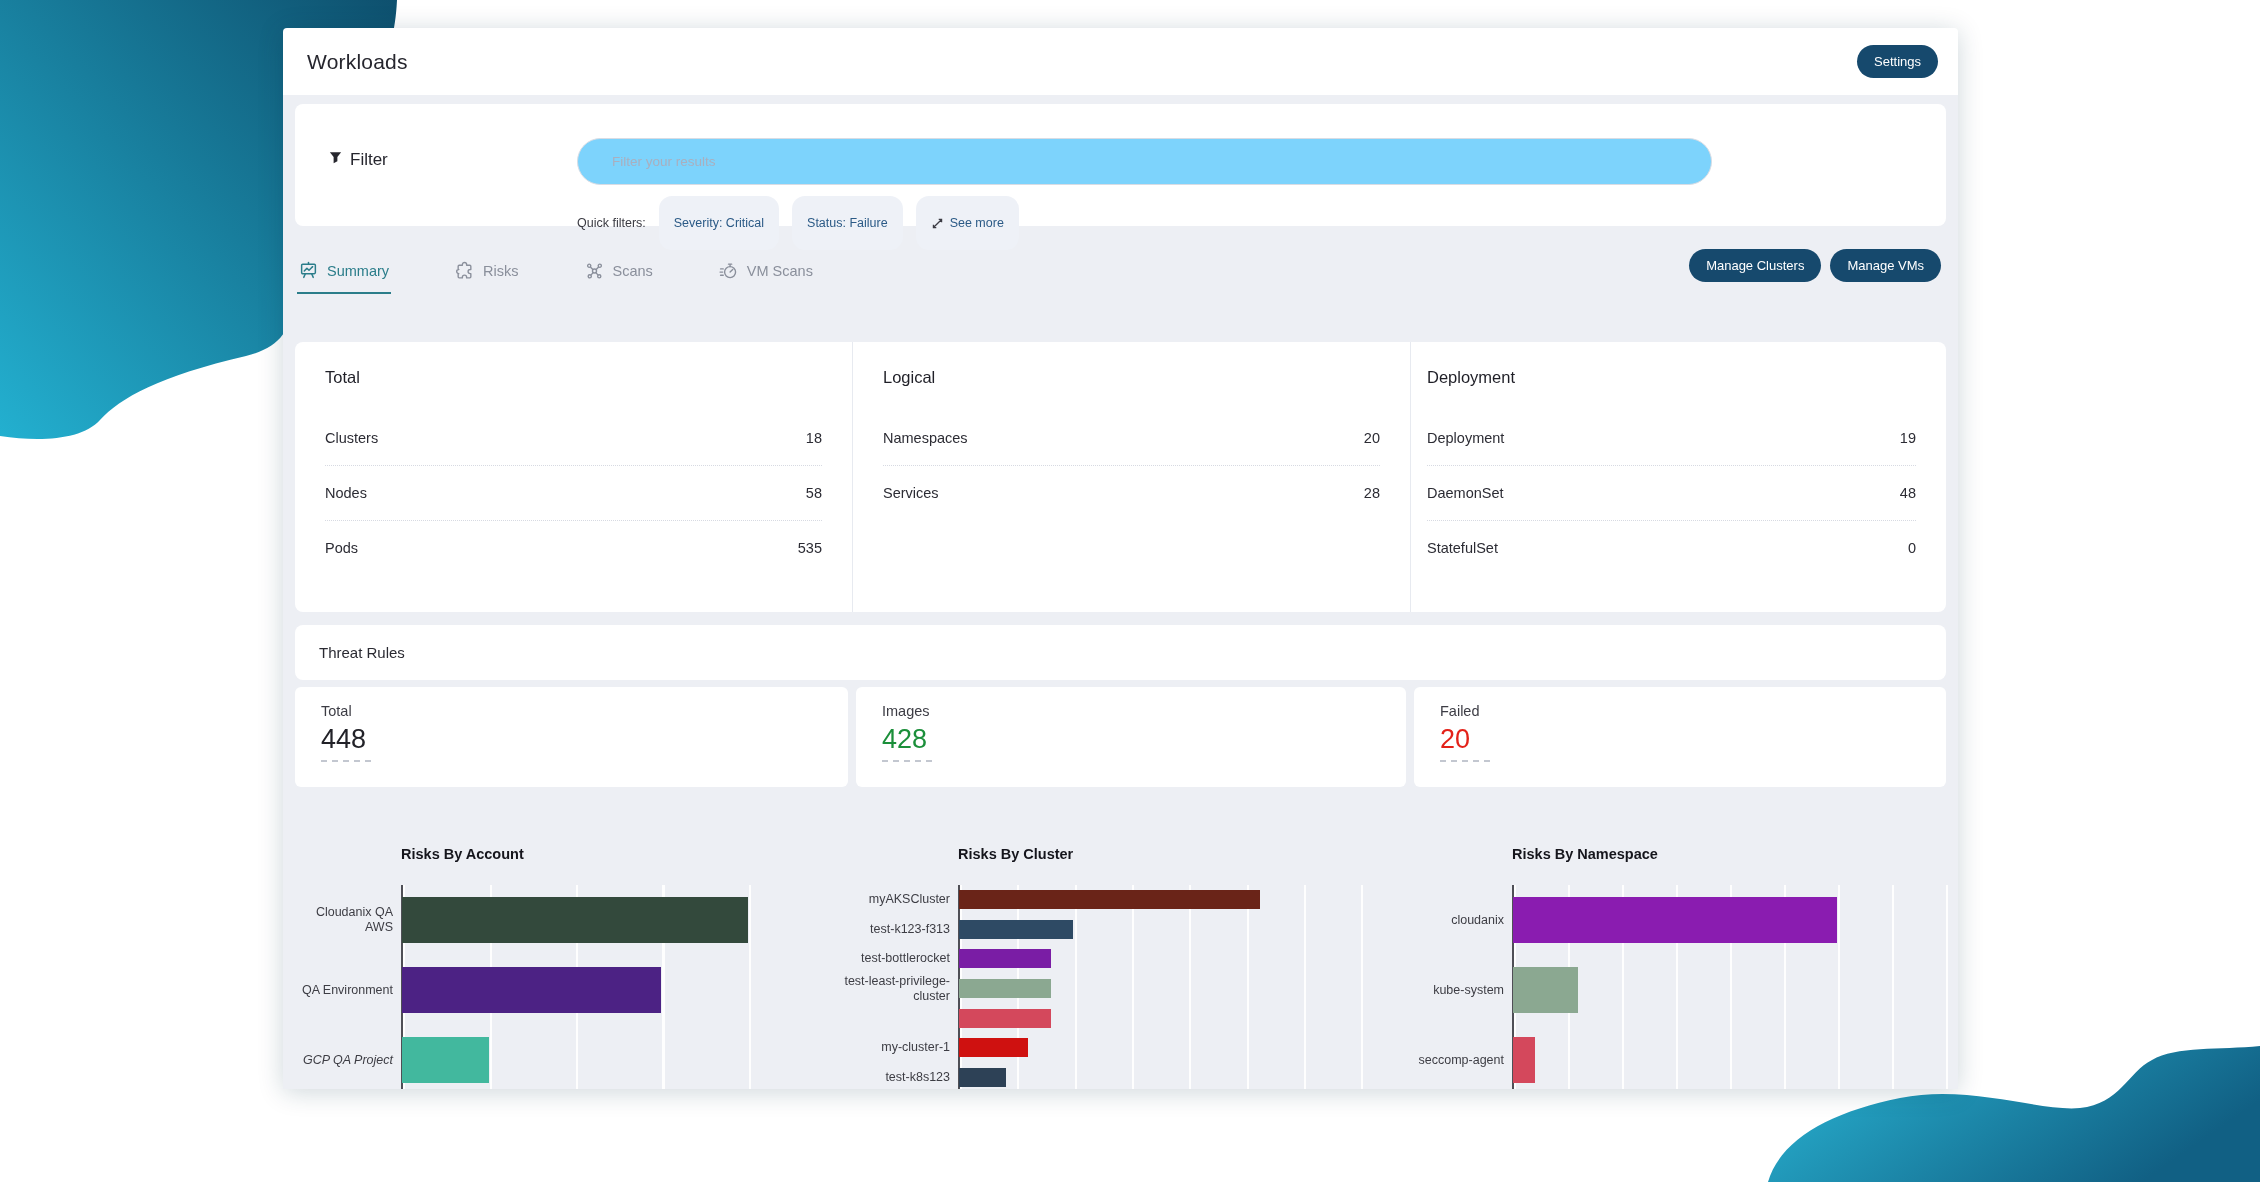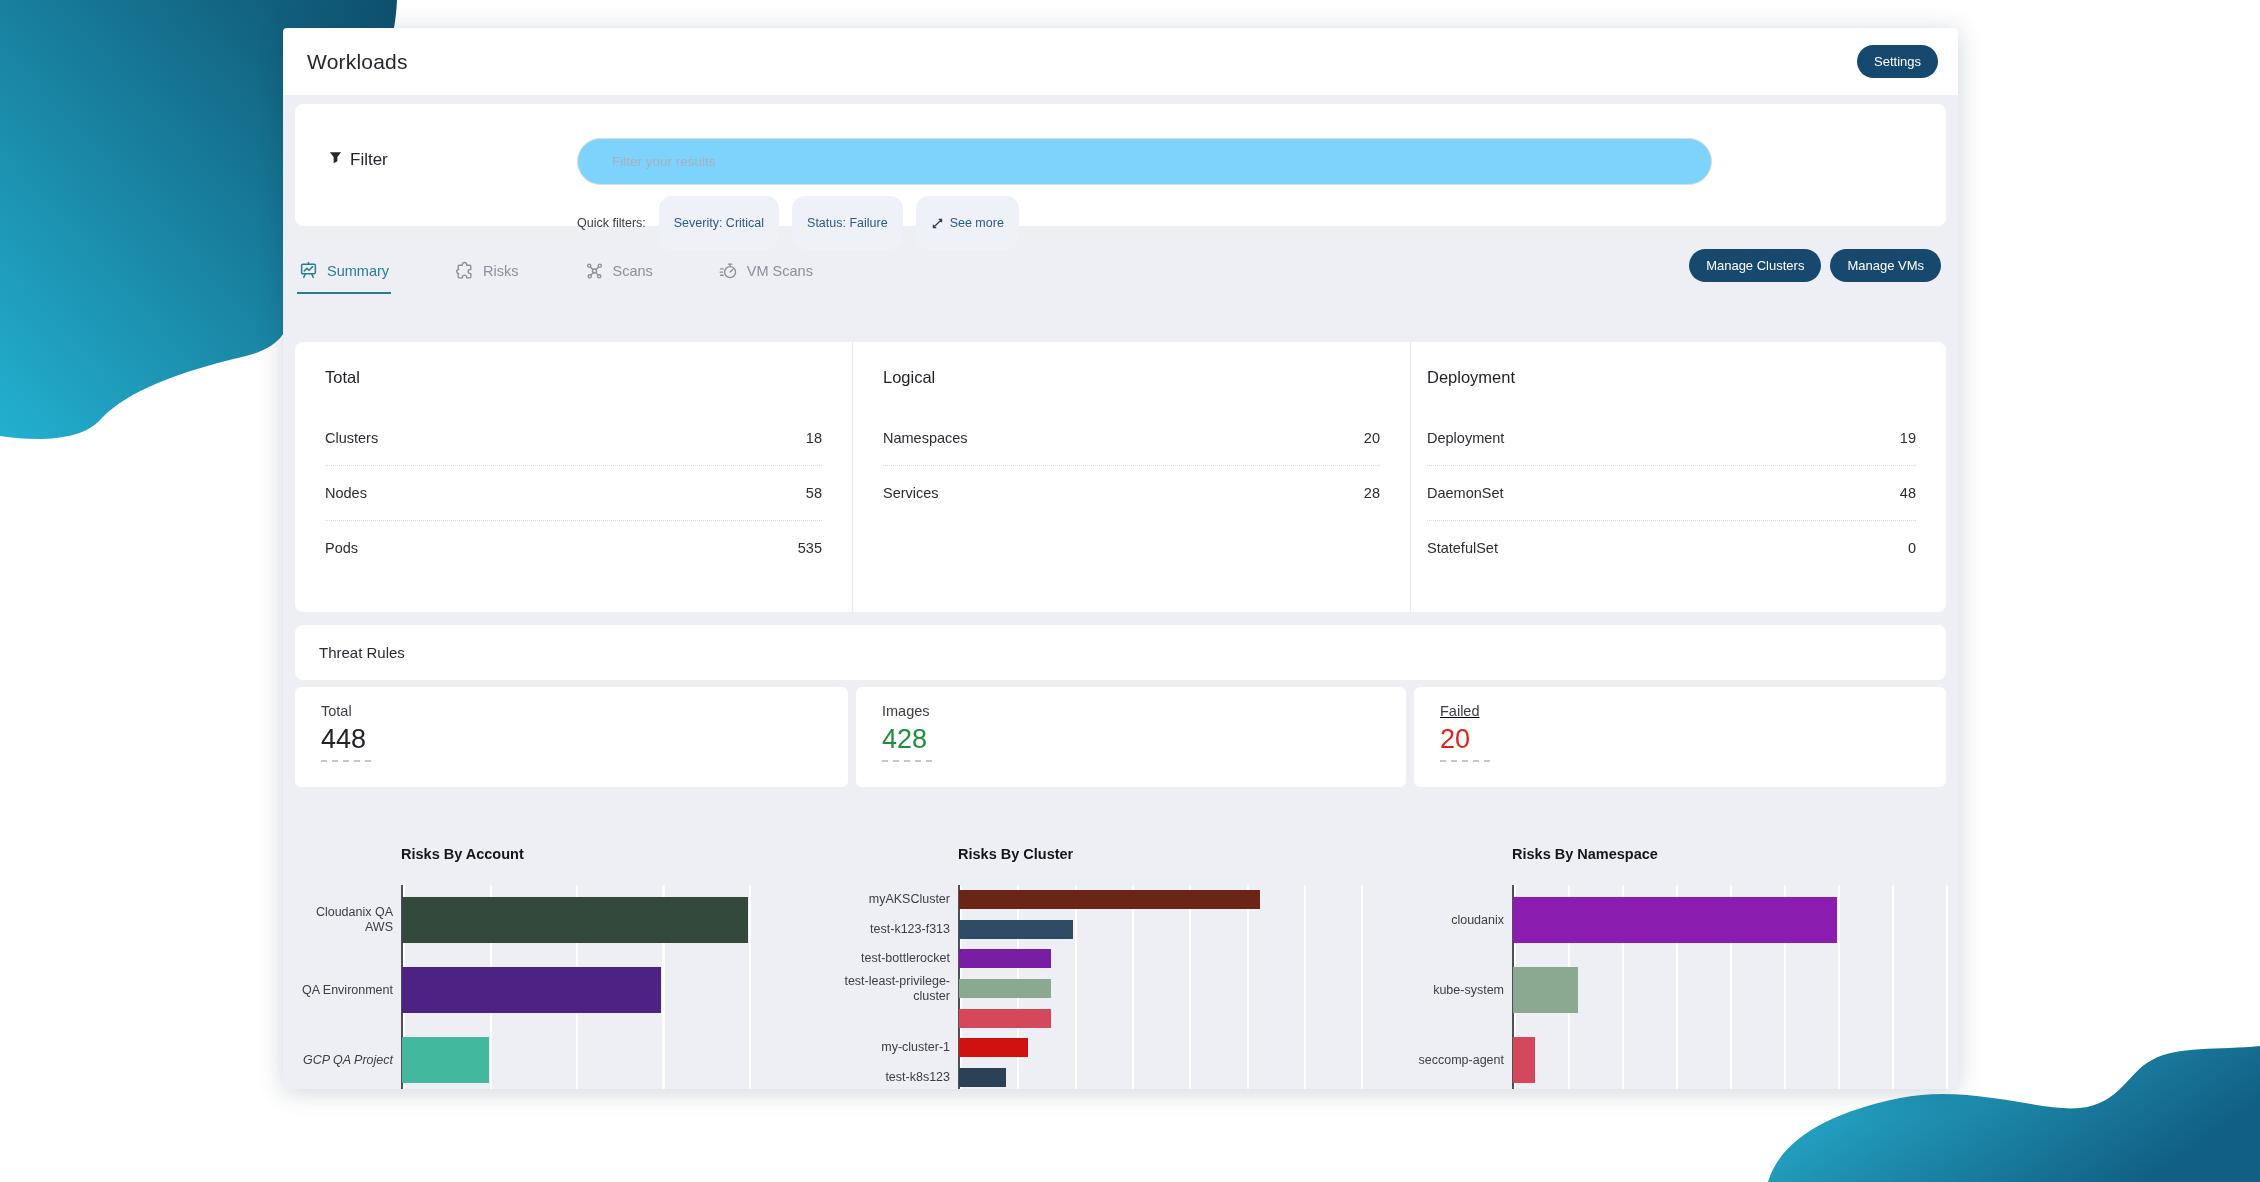--- a/index.html
+++ b/index.html
@@ -272,21 +272,21 @@
           </div>
         </div>
       </div>
 
     <div class="threat-band">
       <span>Threat Rules</span>
     </div>
     <div class="threat-cards" id="threat-cards">
         <div class="threat-card" style="width: 553px;"><div class="threat-label">Total</div><div class="threat-value" style="color: rgb(34, 34, 40);">448</div></div>
         <div class="threat-card" style="width: 550px;"><div class="threat-label">Images</div><div class="threat-value" style="color: rgb(27, 143, 58);">428</div></div>
-        <div class="threat-card" style="flex: 1 1 0%; text-decoration: underline;"><div class="threat-label">Failed</div><div class="threat-value" style="color: rgb(227, 34, 25);">20</div></div>
+        <div class="threat-card" style="flex: 1 1 0%;"><div class="threat-label">Failed</div><div class="threat-value" style="color: rgb(227, 34, 25);">20</div></div>
       </div>
 
     <div class="chart" id="chart-0">
       <div class="chart-title" style="margin-left: 106px;">Risks By Account</div>
       <div class="chart-area">
           <div class="plot-bg" style="left: 106px; width: 355px; background-image: repeating-linear-gradient(to right, rgba(255, 255, 255, 0.95) 0px, rgba(255, 255, 255, 0.95) 2px, transparent 2px, transparent 86.5px);"></div>
           <div class="crow" style="height: 70px;">
             <div class="crow-label" style="width: 106px;">Cloudanix QA AWS</div>
             <div class="crow-bararea" style="width: 355px;">
               <div class="cbar" style="width: 346.125px; height: 46px; top: 12px; background: rgb(51, 73, 60);"></div>

